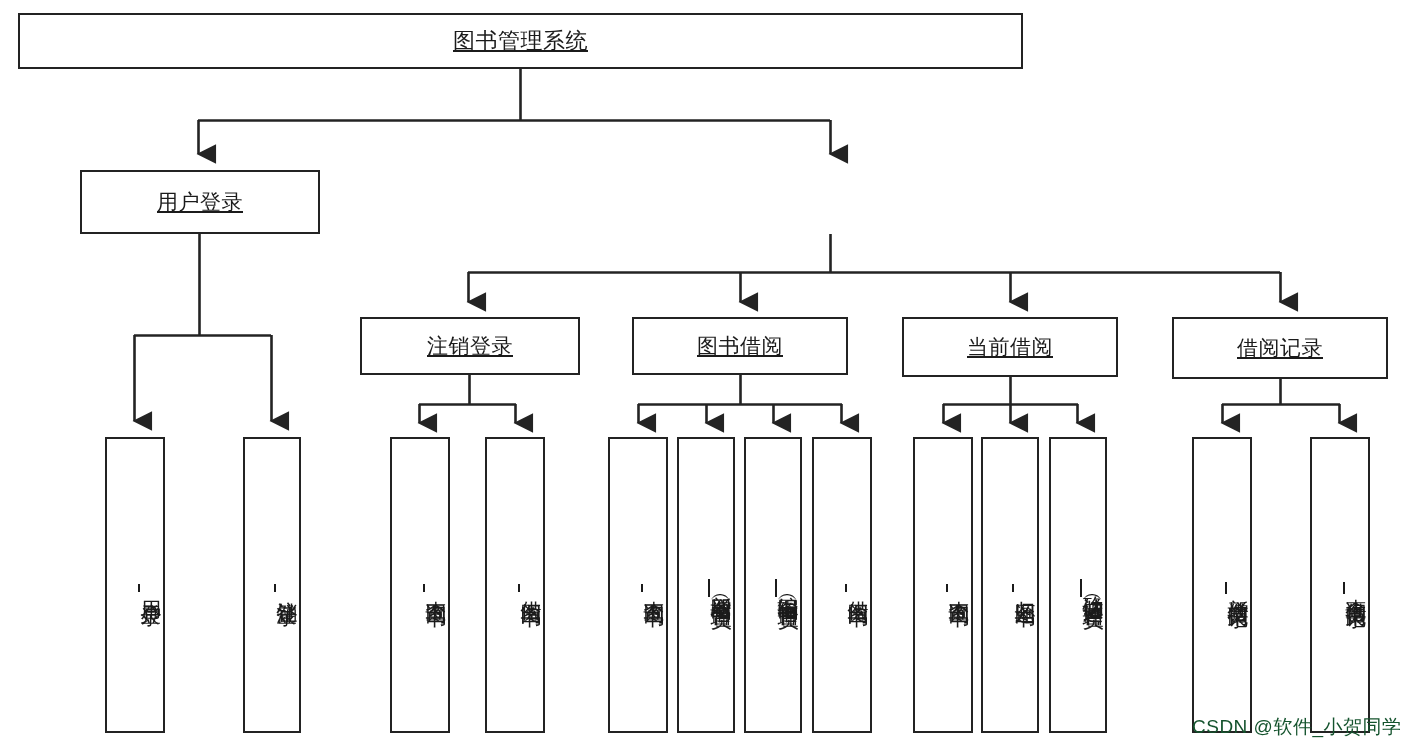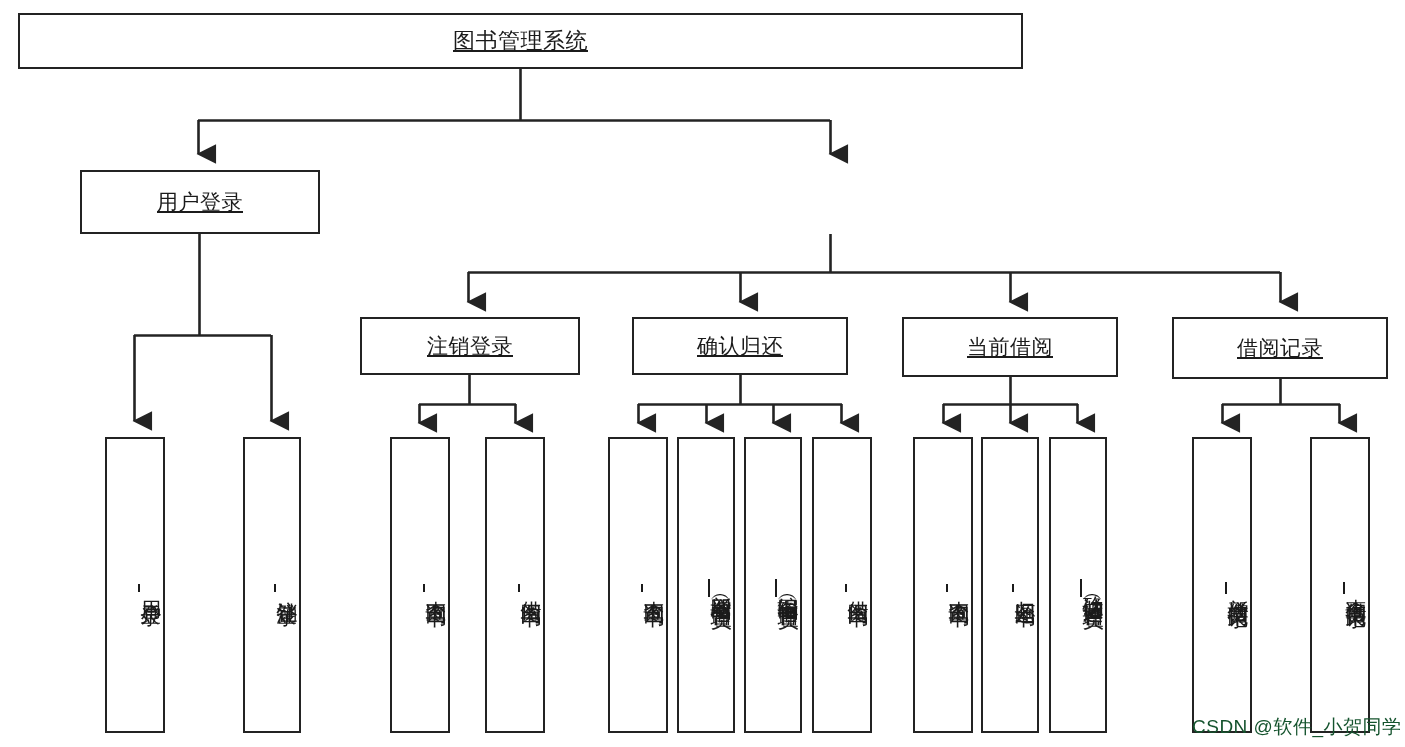--- a/index.html
+++ b/index.html
@@ -127,21 +127,21 @@
   </div>
 
   <div class="node horiz" style="left:80px; top:170px; width:240px; height:64px;">
     <span>用户登录</span>
   </div>
 
   <div class="node horiz" style="left:360px; top:317px; width:220px; height:58px;">
     <span>注销登录</span>
   </div>
   <div class="node horiz" style="left:632px; top:317px; width:216px; height:58px;">
-    <span>确认归还</span>
+    <span>图书借阅</span>
   </div>
   <div class="node horiz" style="left:902px; top:317px; width:216px; height:60px;">
     <span>当前借阅</span>
   </div>
   <div class="node horiz" style="left:1172px; top:317px; width:216px; height:62px;">
     <span>借阅记录</span>
   </div>
 
   <div class="node vert" style="left:105px; top:437px; width:60px; height:296px;">
     <span class="vtext">用户登录</span>

